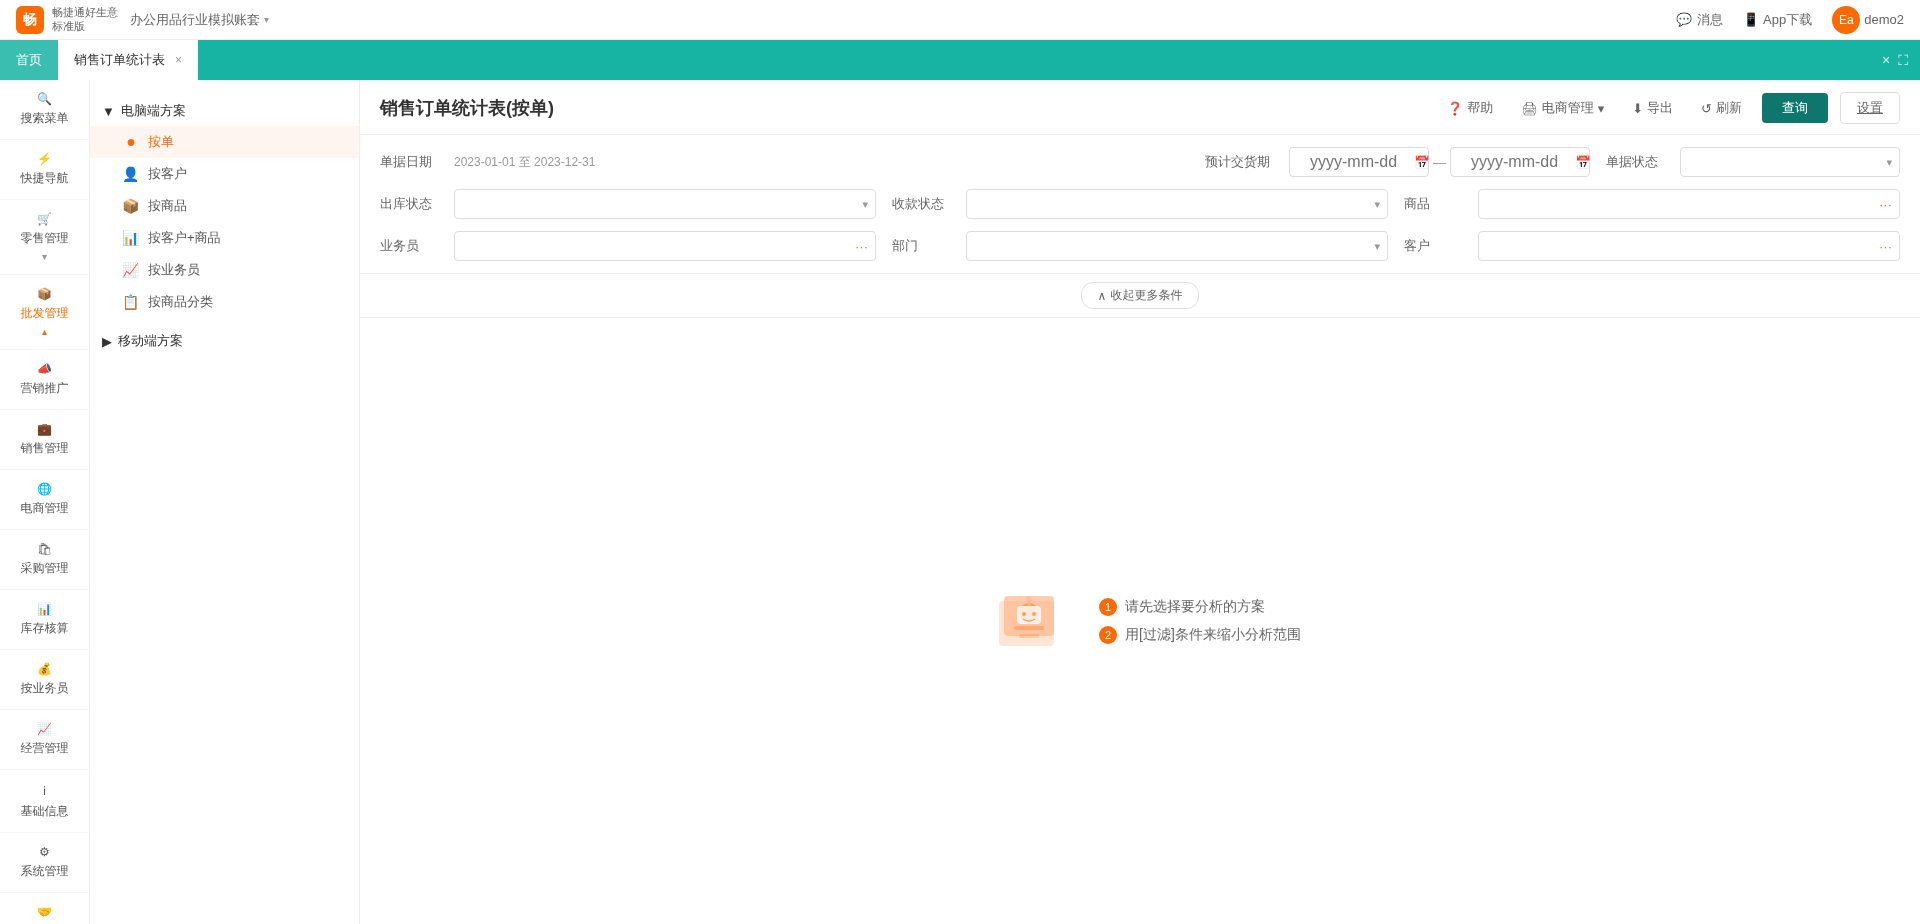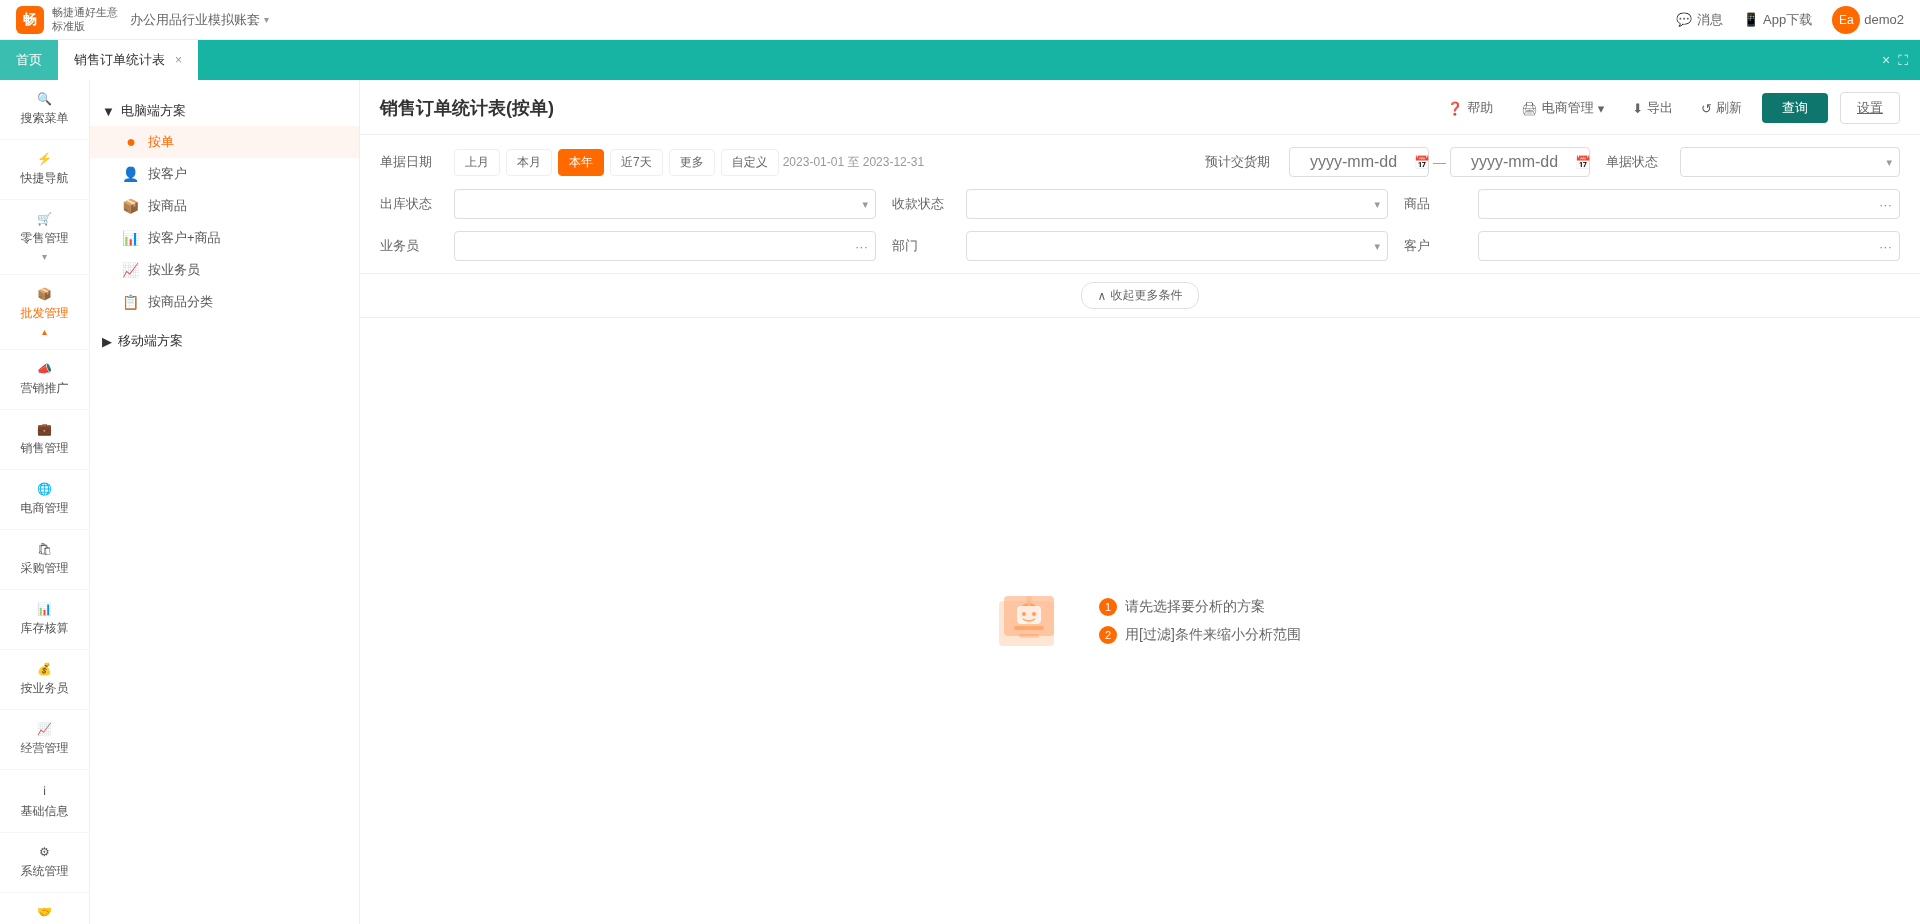--- a/index.html
+++ b/index.html
@@ -482,28 +482,20 @@
           </div>
           <button class="btn-primary">查询</button>
           <button class="btn-default">设置</button>
         </div>
       </div>
 
       <div class="filter-conditions">
 
         <div class="filter-row">
           <span class="filter-label">单据日期</span>
-          <div class="date-filter-group">
-            <button class="date-btn">上月</button>
-            <button class="date-btn">本月</button>
-            <button class="date-btn active">本年</button>
-            <button class="date-btn">近7天</button>
-            <button class="date-btn">更多</button>
-            <button class="date-btn">自定义</button>
-          </div>
           <span class="date-range-text">2023-01-01 至 2023-12-31</span>
 
           <span style="margin-left:auto;"></span>
           <span class="filter-label" style="width:80px;">预计交货期</span>
           <div class="date-picker-input">
             <input type="text" placeholder="yyyy-mm-dd" style="">
             <span class="date-picker-icon">📅</span>
           </div>
           <span class="date-range-separator">—</span>
           <div class="date-picker-input">

